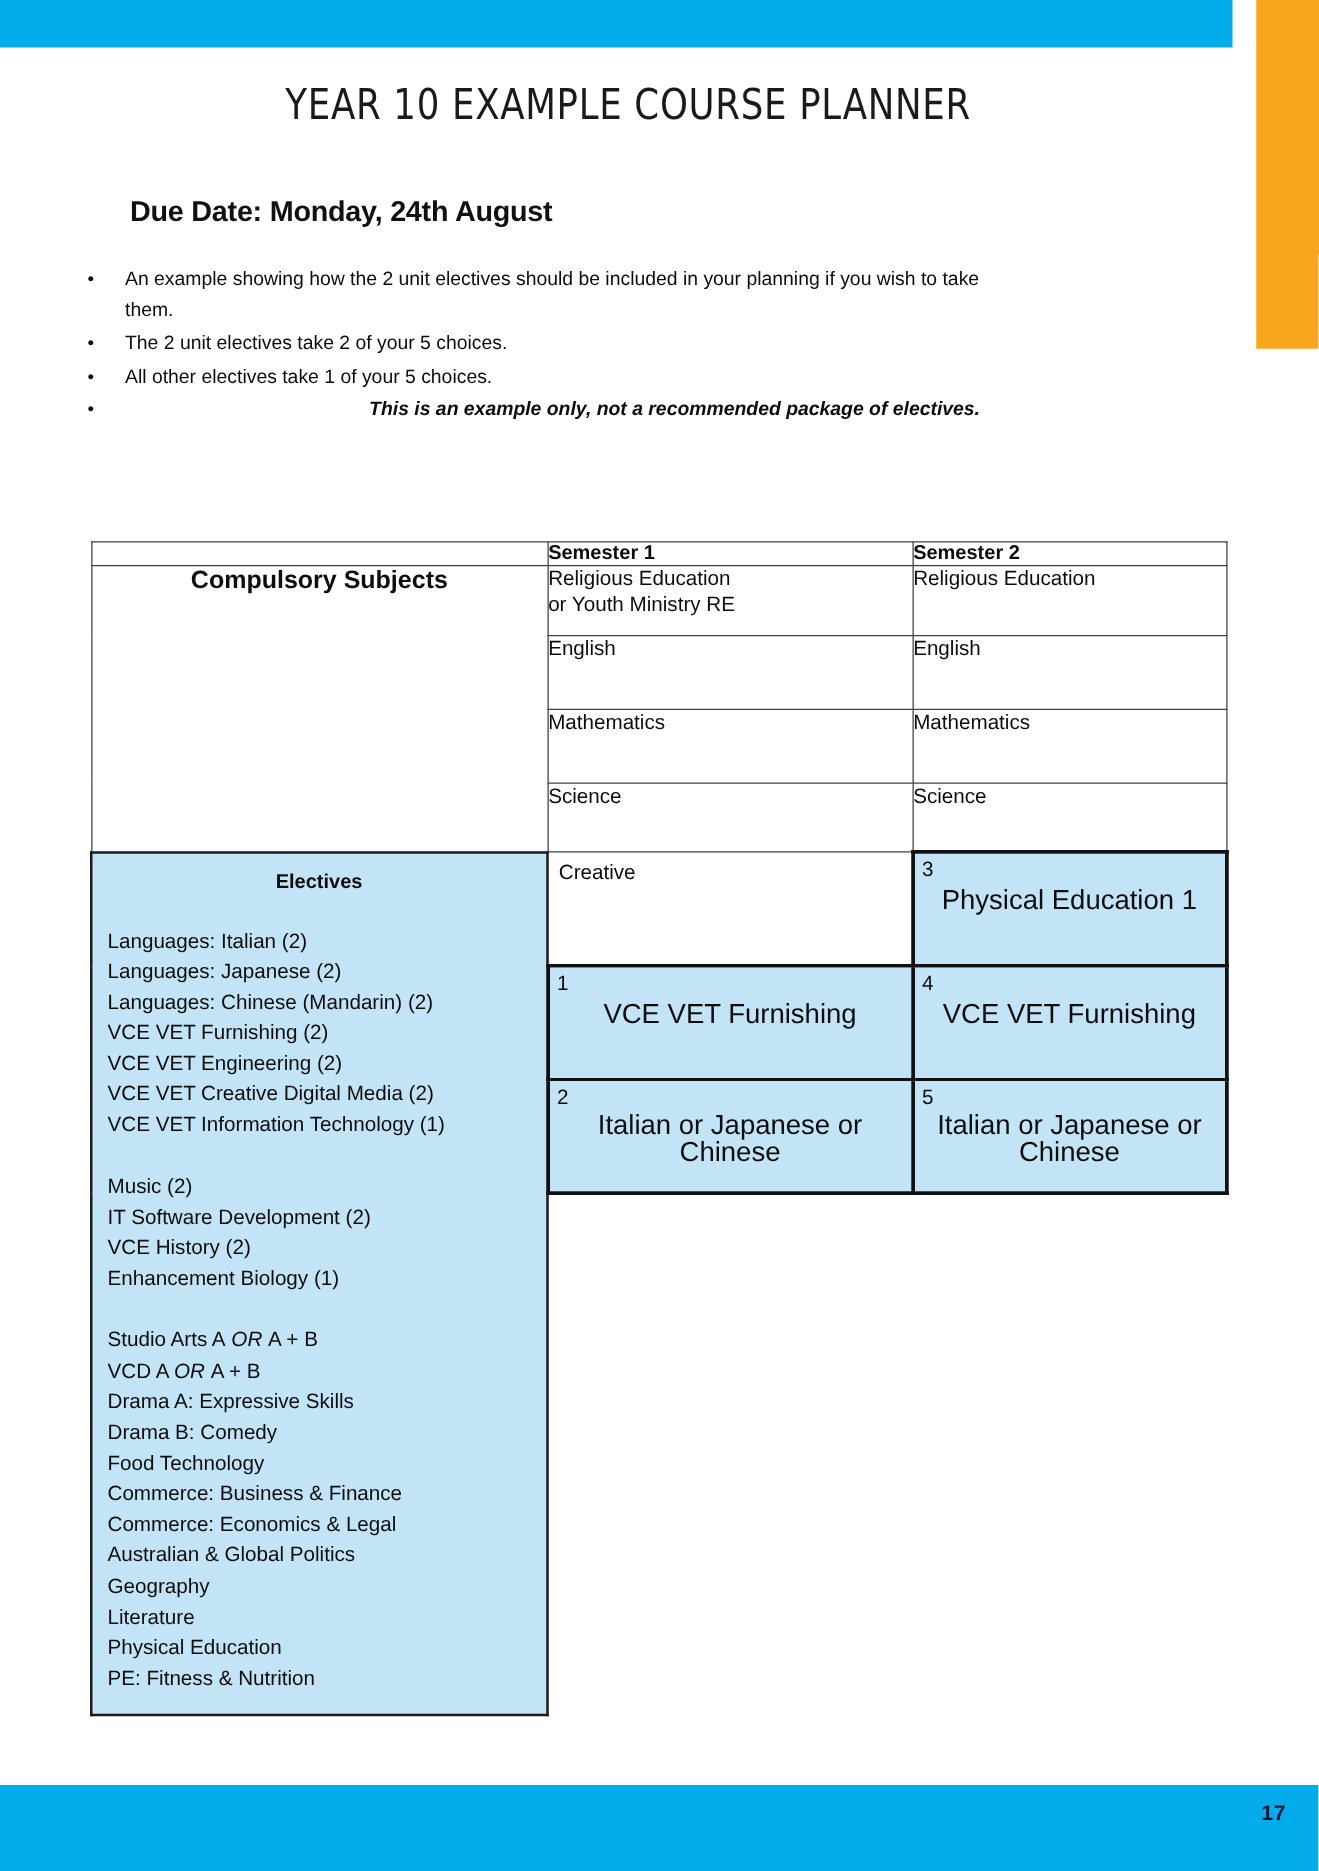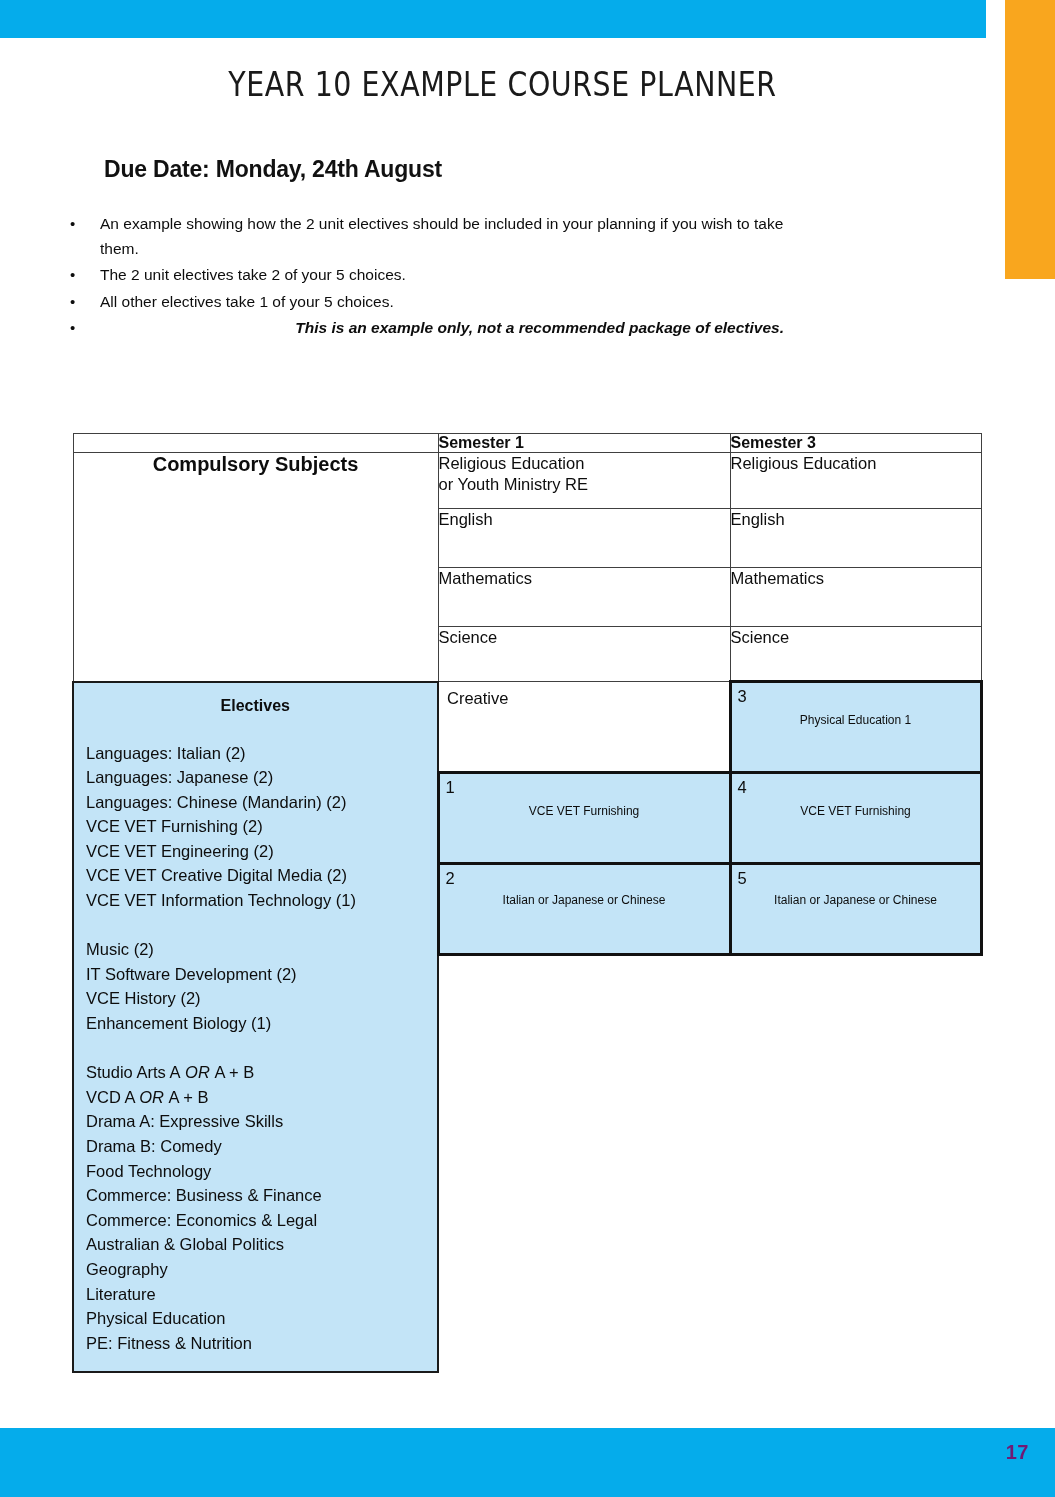--- a/index.html
+++ b/index.html
@@ -42,23 +42,23 @@
     left: 0;
     top: 1428px;
     width: 1055px;
     height: 69px;
     background: #05ACEB;
   }
   .page-number {
     position: absolute;
     right: 26px;
     top: 1441px;
-    font-size: 20px;
-    font-weight: bold;
-    color: #701a75;
+    font-size: 17px;
+    font-weight: bold;
+    color: #0f172a;
     letter-spacing: 0.5px;
   }
 
   
   .doc-title {
     position: absolute;
     left: 0;
     top: 64px;
     width: 1005px;
     text-align: center;
@@ -194,21 +194,21 @@
     position: absolute;
     left: 6px;
     top: 3px;
     font-size: 16.5px;
     line-height: 20px;
   }
   .choice-text {
     display: block;
     padding: 26px 14px 0 14px;
     text-align: center;
-    font-size: 12px;
+    font-size: 22px;
     line-height: 22px;
   }
   .choice-text.tight { padding-top: 24px; }
   .plain-text {
     display: block;
     padding: 6px 8px 0 8px;
     font-size: 16.5px;
     line-height: 21px;
   }
   .noborder-cell {
@@ -251,21 +251,21 @@
   <table class="planner-table">
     <colgroup>
       <col class="col-label">
         <col class="col-sem1">
         <col class="col-sem2">
     </colgroup>
     <tbody>
       <tr>
         <td class="blank-head"></td>
         <td class="hdr">Semester 1</td>
-        <td class="hdr">Semester 3</td>
+        <td class="hdr">Semester 2</td>
       </tr>
 
       <tr>
         <td class="rowlabel rowlabel-compulsory" rowspan="4">Compulsory Subjects</td>
         <td class="cell-pad h-re"><span id="c-s1-0"><div>Religious Education</div><div>or Youth Ministry RE</div></span></td>
         <td class="cell-pad h-re">Religious Education</td>
       </tr>
       <tr>
         <td class="cell-pad h-eng">English</td>
         <td class="cell-pad h-eng">English</td>

